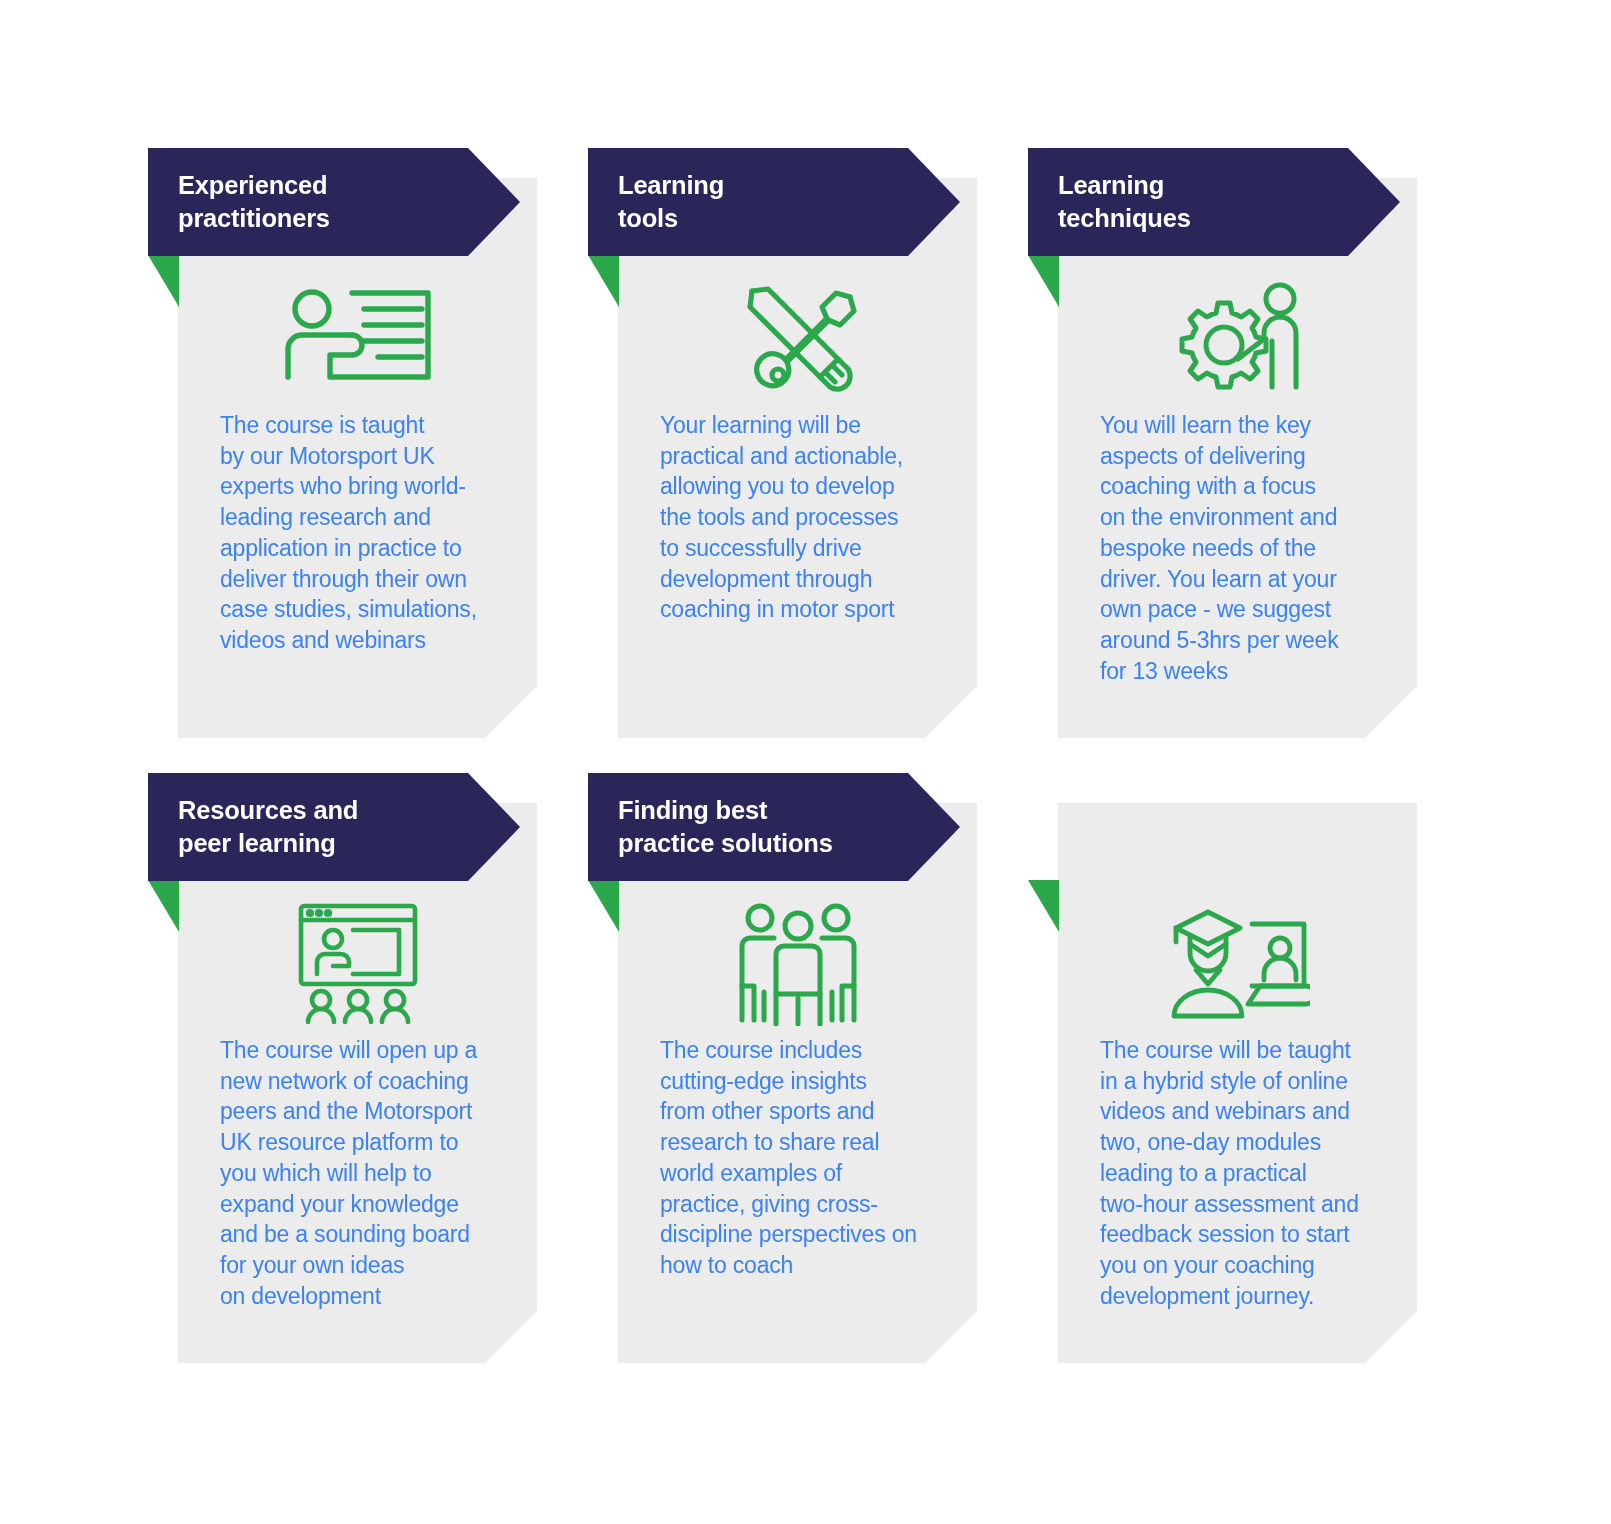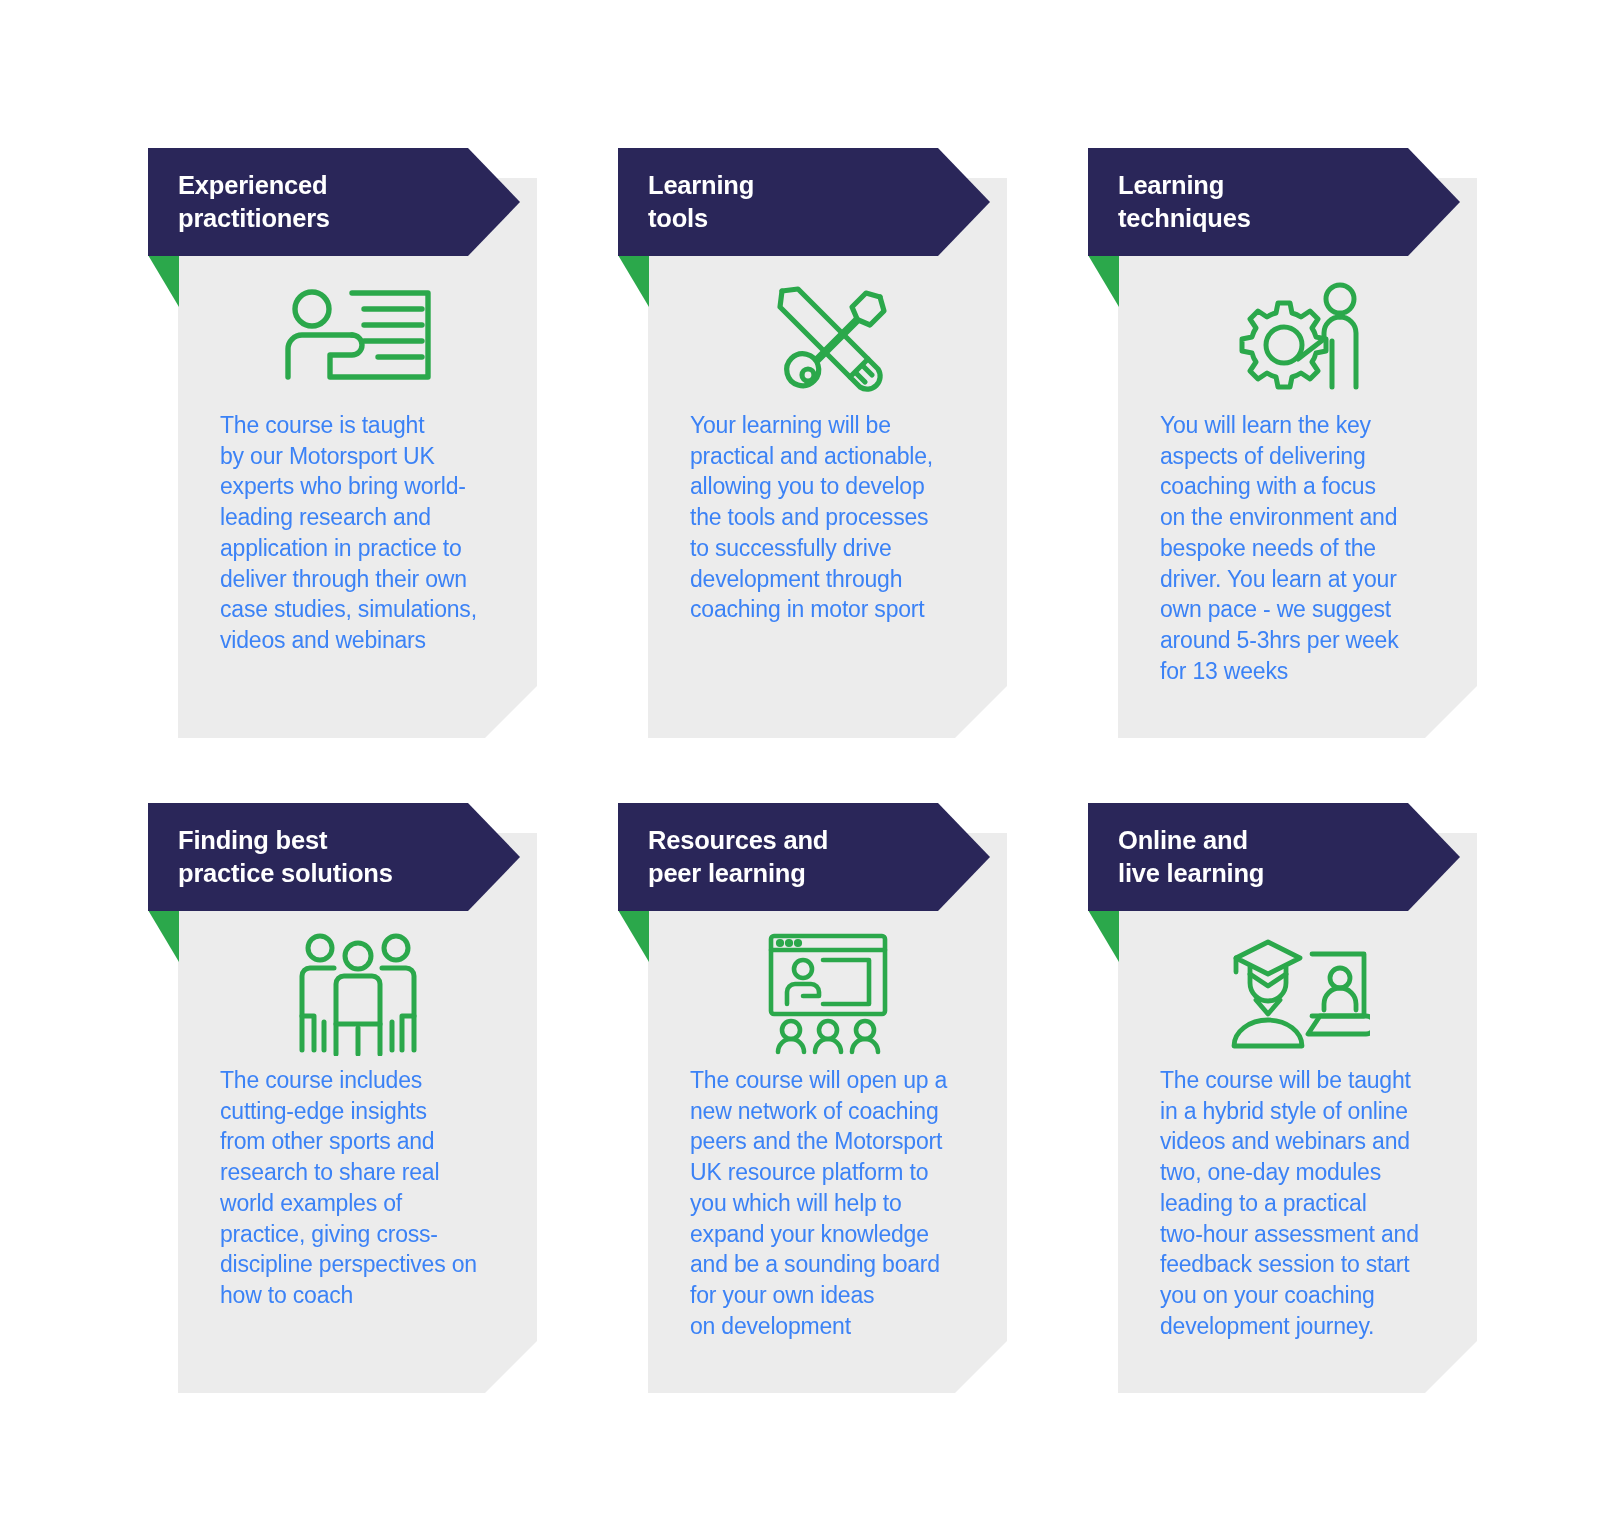--- a/index.html
+++ b/index.html
@@ -24,21 +24,20 @@
   .grid {
     position: absolute;
     left: 148px;
     top: 148px;
     width: 1320px;
     display: grid;
     grid-template-columns: repeat(3, 440px);
     grid-template-rows: repeat(2, 625px);
     column-gap: 0px;
     row-gap: 0px;
-    gap: 30px;
   }
 
   .card {
     position: relative;
     width: 440px;
     height: 625px;
   }
 
   
   .card-body {
@@ -210,56 +209,20 @@
 driver. You learn at your
 own pace - we suggest
 around 5-3hrs per week
 for 13 weeks</div>
     </div>
 
     <div class="card">
       <div class="card-body"></div>
       <div class="fold-tab"></div>
       <div class="banner">
-        <div class="banner-title">Finding best
-practice solutions</div>
-      </div>
-      <div class="card-icon">
-        <svg width="120" height="124" viewBox="0 0 120 124" fill="none" stroke="#2ba84b" stroke-width="5" stroke-linecap="round" stroke-linejoin="round">
-          <circle cx="22" cy="16" r="12"></circle>
-          <circle cx="98" cy="16" r="12"></circle>
-          <circle cx="60" cy="24" r="13"></circle>
-
-          <path d="M4 118 V44 a8 8 0 0 1 8 -8 h24"></path>
-          <path d="M4 84 h12 v34"></path>
-          <line x1="26" y1="90" x2="26" y2="118"></line>
-
-          <path d="M116 118 V44 a8 8 0 0 0 -8 -8 h-24"></path>
-          <path d="M116 84 h-12 v34"></path>
-          <line x1="94" y1="90" x2="94" y2="118"></line>
-
-          <path d="M38 122 V52 a8 8 0 0 1 8 -8 h28 a8 8 0 0 1 8 8 v70"></path>
-          <line x1="38" y1="92" x2="82" y2="92"></line>
-          <line x1="60" y1="96" x2="60" y2="122"></line>
-        </svg>
-      </div>
-      <div class="card-text">The course includes
-cutting-edge insights
-from other sports and
-research to share real
-world examples of
-practice, giving cross-
-discipline perspectives on
-how to coach</div>
-    </div>
-
-    <div class="card">
-      <div class="card-body"></div>
-      <div class="fold-tab"></div>
-      <div class="banner">
         <div class="banner-title">Resources and
 peer learning</div>
       </div>
       <div class="card-icon">
         <svg width="122" height="124" viewBox="0 0 122 124" fill="none" stroke="#2ba84b" stroke-width="4.6" stroke-linecap="round" stroke-linejoin="round">
 
           <rect x="4" y="4" width="114" height="78" rx="3"></rect>
           <line x1="4" y1="18" x2="118" y2="18"></line>
           <circle cx="13" cy="11" r="1.8" fill="#2ba84b"></circle>
           <circle cx="22" cy="11" r="1.8" fill="#2ba84b"></circle>
@@ -285,23 +248,55 @@
 expand your knowledge
 and be a sounding board
 for your own ideas
 on development</div>
     </div>
 
     <div class="card">
       <div class="card-body"></div>
       <div class="fold-tab"></div>
       <div class="banner">
-        <div class="banner-title">Online and
-live learning</div>
-      </div>
+        <div class="banner-title">Finding best
+practice solutions</div>
+      </div>
+      <div class="card-icon">
+        <svg width="120" height="124" viewBox="0 0 120 124" fill="none" stroke="#2ba84b" stroke-width="5" stroke-linecap="round" stroke-linejoin="round">
+          <circle cx="22" cy="16" r="12"></circle>
+          <circle cx="98" cy="16" r="12"></circle>
+          <circle cx="60" cy="24" r="13"></circle>
+
+          <path d="M4 118 V44 a8 8 0 0 1 8 -8 h24"></path>
+          <path d="M4 84 h12 v34"></path>
+          <line x1="26" y1="90" x2="26" y2="118"></line>
+
+          <path d="M116 118 V44 a8 8 0 0 0 -8 -8 h-24"></path>
+          <path d="M116 84 h-12 v34"></path>
+          <line x1="94" y1="90" x2="94" y2="118"></line>
+
+          <path d="M38 122 V52 a8 8 0 0 1 8 -8 h28 a8 8 0 0 1 8 8 v70"></path>
+          <line x1="38" y1="92" x2="82" y2="92"></line>
+          <line x1="60" y1="96" x2="60" y2="122"></line>
+        </svg>
+      </div>
+      <div class="card-text">The course includes
+cutting-edge insights
+from other sports and
+research to share real
+world examples of
+practice, giving cross-
+discipline perspectives on
+how to coach</div>
+    </div>
+
+    <div class="card">
+      <div class="card-body"></div>
+      <div class="fold-tab"></div>
       <div class="card-icon">
         <svg width="144" height="116" viewBox="0 0 144 116" fill="none" stroke="#2ba84b" stroke-width="4.8" stroke-linecap="round" stroke-linejoin="round">
 
           <path d="M10 22 L42 6 L74 22 L42 38 Z"></path>
           <line x1="10" y1="22" x2="10" y2="36"></line>
           <path d="M24 31 v16 a18 18 0 0 0 36 0 v-16"></path>
           <path d="M24 38 l18 12 l18 -12"></path>
           <path d="M8 110 a34 26 0 0 1 68 0 Z"></path>
           <path d="M30 64 l12 14 l12 -14"></path>
 

